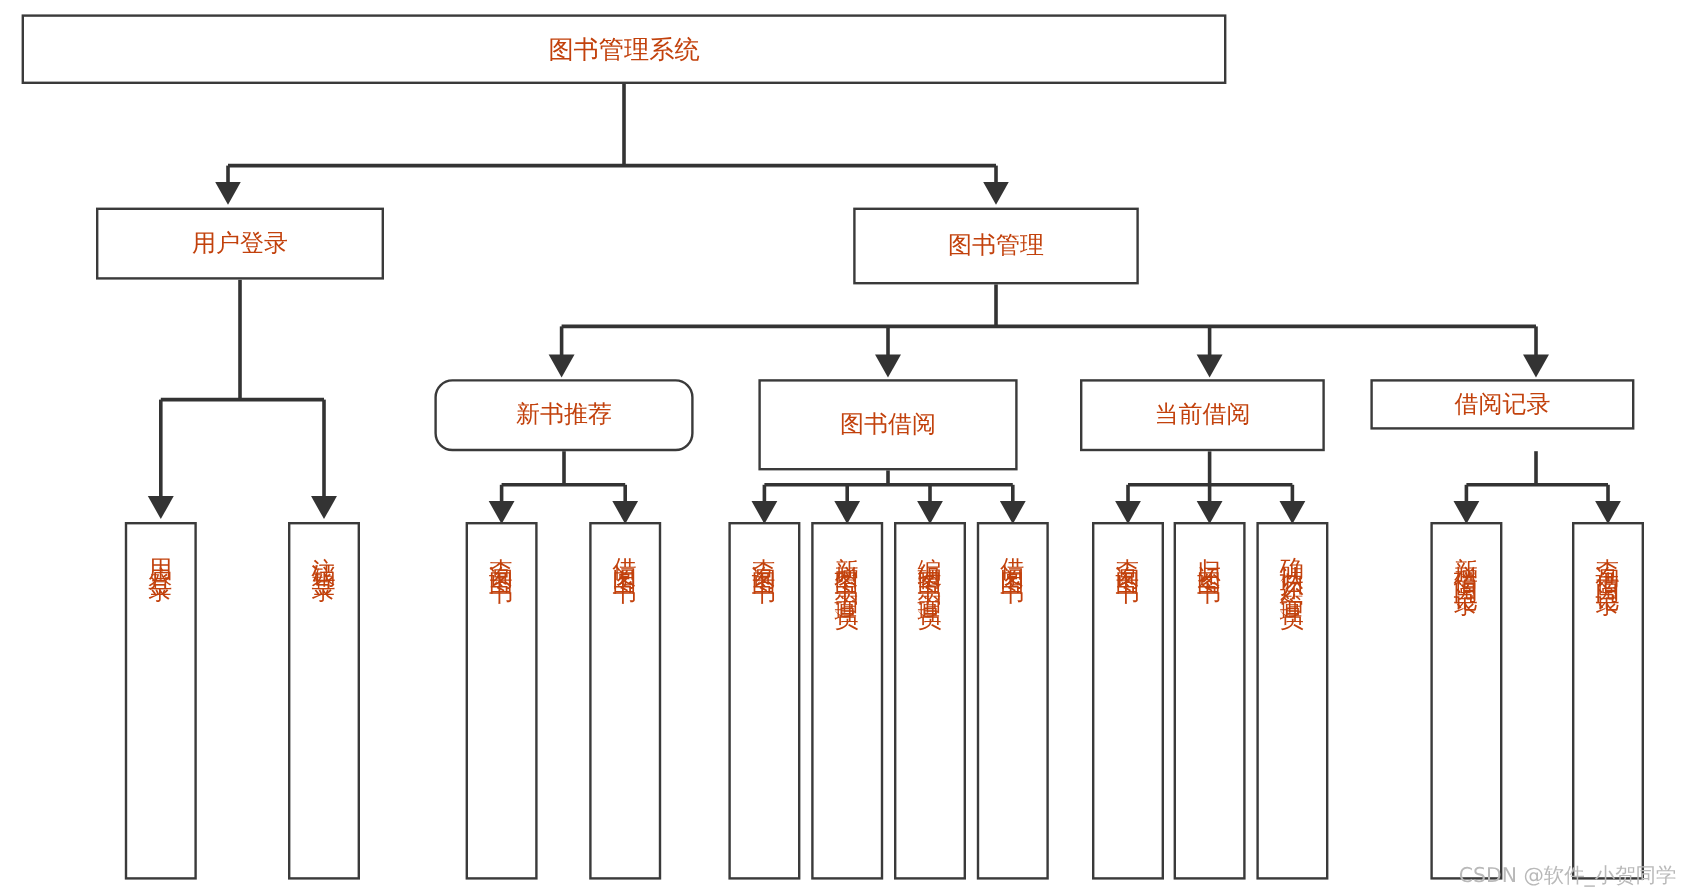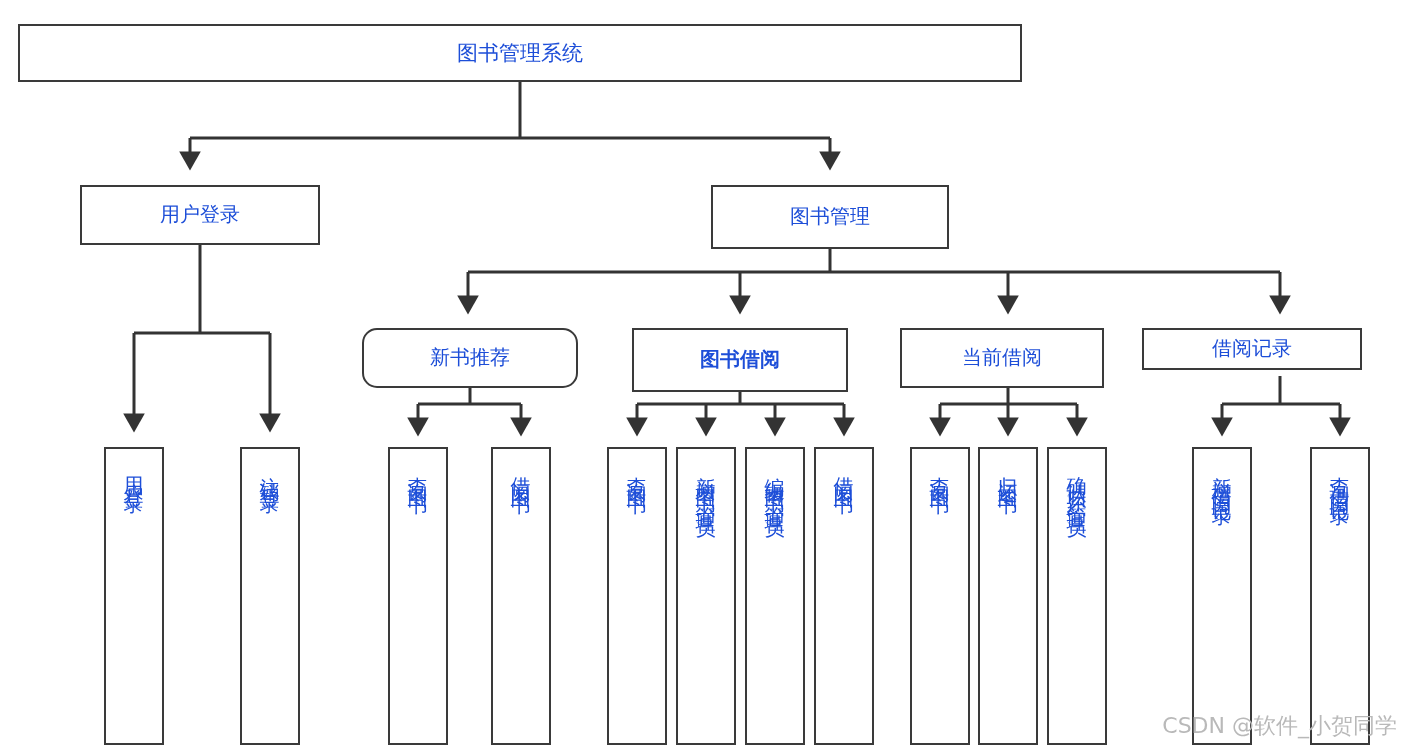--- a/index.html
+++ b/index.html
@@ -30,23 +30,22 @@
     pointer-events: none;
   }
   .node {
     position: absolute;
     box-sizing: border-box;
     border: 2px solid #3a3a3a;
     background: #ffffff;
     display: flex;
     align-items: center;
     justify-content: center;
-    color: #1d4ed8;
+    color: #c2410c;
     line-height: 1.18;
-    margin-top: 12px;
   }
   .node-label {
     display: block;
     text-align: center;
     white-space: nowrap;
   }
   
   .lvl-root {
     font-size: 21px;
   }
@@ -64,21 +63,21 @@
     writing-mode: vertical-rl;
     text-orientation: upright;
     letter-spacing: 6px;
     white-space: nowrap;
     line-height: 1;
   }
   .watermark {
     position: absolute;
     right: 8px;
     bottom: 6px;
-    font-size: 22px;
+    font-size: 17px;
     color: #b9b9b9;
     white-space: nowrap;
     user-select: none;
   }
 </style>
 </head>
 <body>
 
 <div id="diagram-root">
 
@@ -141,21 +140,21 @@
   </div>
 
   <div class="node lvl-2" style="left:711px; top:173px; width:238px; height:64px;">
     <span class="node-label">图书管理</span>
   </div>
 
   <div class="node lvl-3" style="left:362px; top:316px; width:216px; height:60px;border-radius:15px;">
     <span class="node-label">新书推荐</span>
   </div>
 
-  <div class="node lvl-3" style="left:632px; top:316px; width:216px; height:64px;font-weight:bold;">
+  <div class="node lvl-3" style="left:632px; top:316px; width:216px; height:76px;">
     <span class="node-label">图书借阅</span>
   </div>
 
   <div class="node lvl-3" style="left:900px; top:316px; width:204px; height:60px;">
     <span class="node-label">当前借阅</span>
   </div>
 
   <div class="node lvl-3" style="left:1142px; top:316px; width:220px; height:42px;">
     <span class="node-label">借阅记录</span>
   </div>

